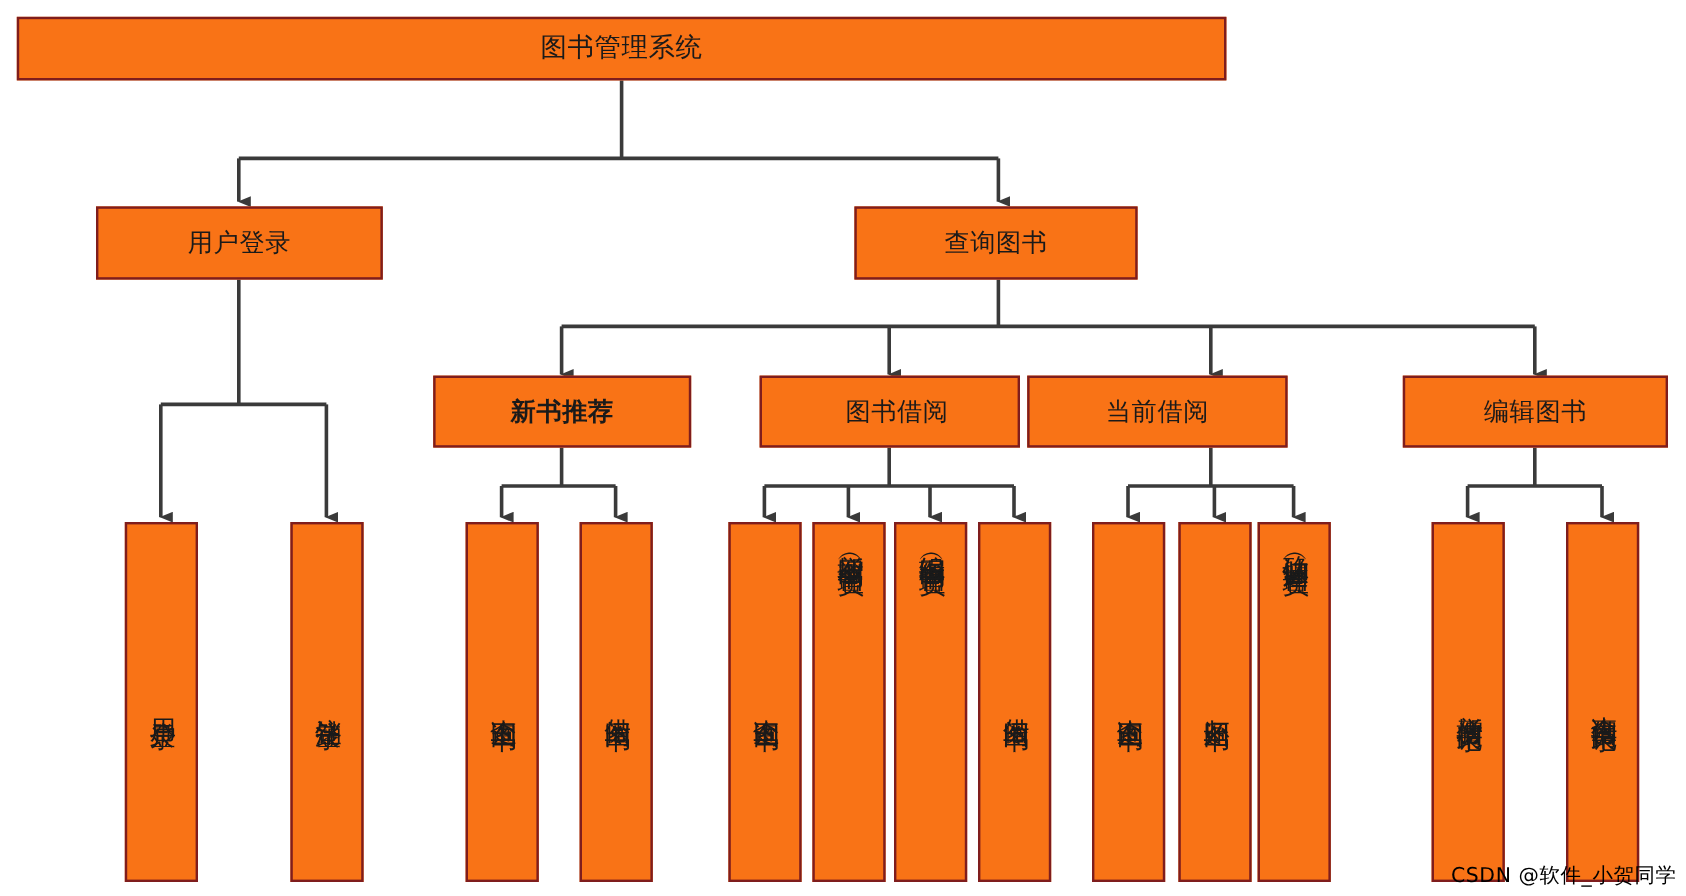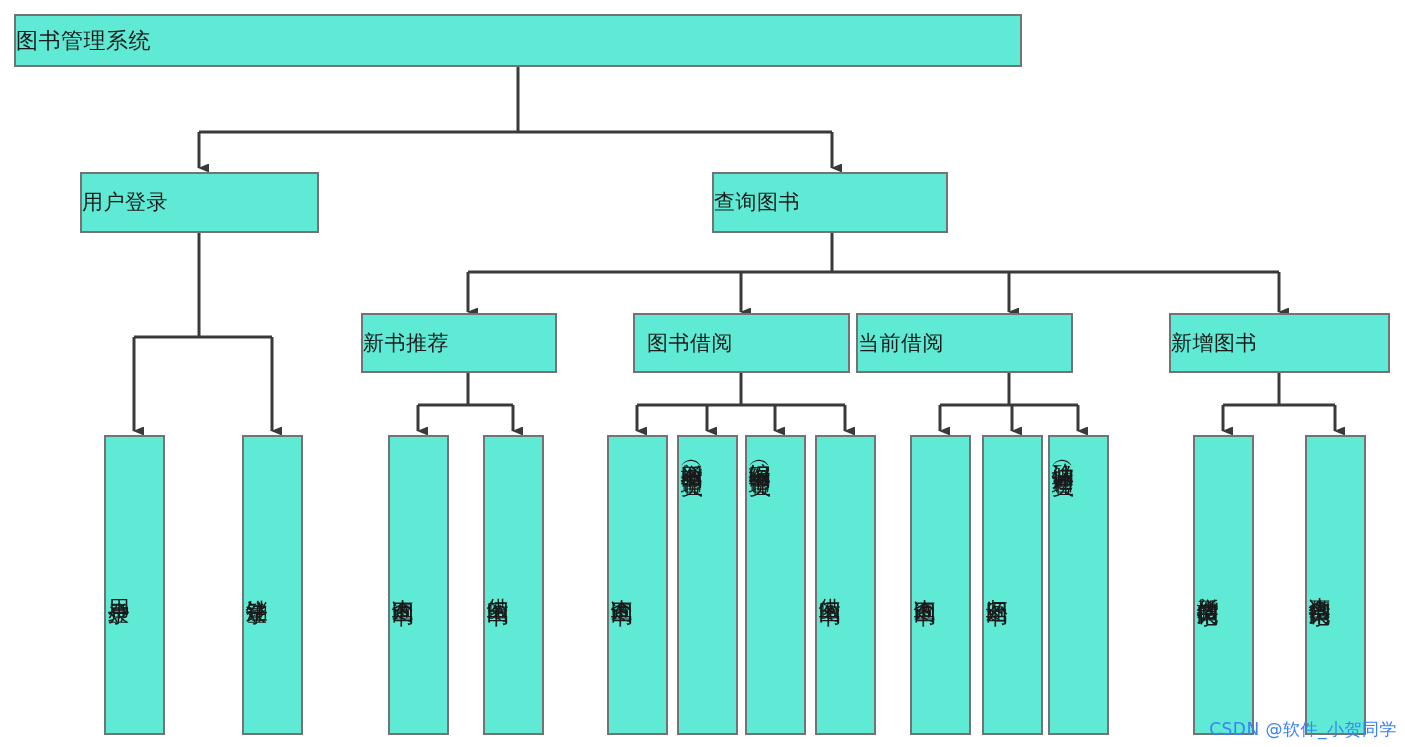--- a/index.html
+++ b/index.html
@@ -21,24 +21,25 @@
     position: absolute;
     left: 0;
     top: 0;
     width: 1405px;
     height: 747px;
     pointer-events: none;
   }
   .node {
     position: absolute;
     box-sizing: border-box;
-    background: #5eead4;
-    border: 2px solid #737373;
+    background: #f97316;
+    border: 2px solid #7f1d1d;
     display: flex;
     align-items: center;
+    justify-content: center;
     color: #1a1a1a;
   }
   .node-label {
     display: block;
     text-align: center;
     line-height: 1.08;
     letter-spacing: 0.5px;
   }
   
   .node.horiz .node-label {
@@ -63,21 +64,21 @@
   }
   .node.vert.centered {
     align-items: center;
     padding-top: 0;
   }
   #watermark {
     position: absolute;
     right: 8px;
     bottom: 6px;
     font-size: 17px;
-    color: #3b82f6;
+    color: #000000;
     letter-spacing: 0.5px;
     white-space: nowrap;
     margin-left: 44px;
   }
 </style>
 </head>
 <body>
 
 <div id="diagram-root">
 
@@ -135,31 +136,31 @@
     <span class="node-label">图书管理系统</span>
   </div>
 
   <div class="node horiz" style="left:80px; top:172px; width:239px; height:61px;">
     <span class="node-label">用户登录</span>
   </div>
   <div class="node horiz" style="left:712px; top:172px; width:236px; height:61px;">
     <span class="node-label">查询图书</span>
   </div>
 
-  <div class="node horiz" style="left:361px; top:313px; width:196px; height:60px;">
+  <div class="node horiz" style="left:361px; top:313px; width:215px; height:60px;font-weight:bold;">
     <span class="node-label">新书推荐</span>
   </div>
   <div class="node horiz" style="left:633px; top:313px; width:217px; height:60px;padding-left:12px;">
     <span class="node-label">图书借阅</span>
   </div>
   <div class="node horiz" style="left:856px; top:313px; width:217px; height:60px;">
     <span class="node-label">当前借阅</span>
   </div>
   <div class="node horiz" style="left:1169px; top:313px; width:221px; height:60px;">
-    <span class="node-label">新增图书</span>
+    <span class="node-label">编辑图书</span>
   </div>
 
   <div class="node vert centered" style="left:104px; top:435px; width:61px; height:300px;">
     <span class="node-label">用户登录</span>
   </div>
   <div class="node vert centered" style="left:242px; top:435px; width:61px; height:300px;">
     <span class="node-label">注销登录</span>
   </div>
 
   <div class="node vert centered" style="left:388px; top:435px; width:61px; height:300px;">

